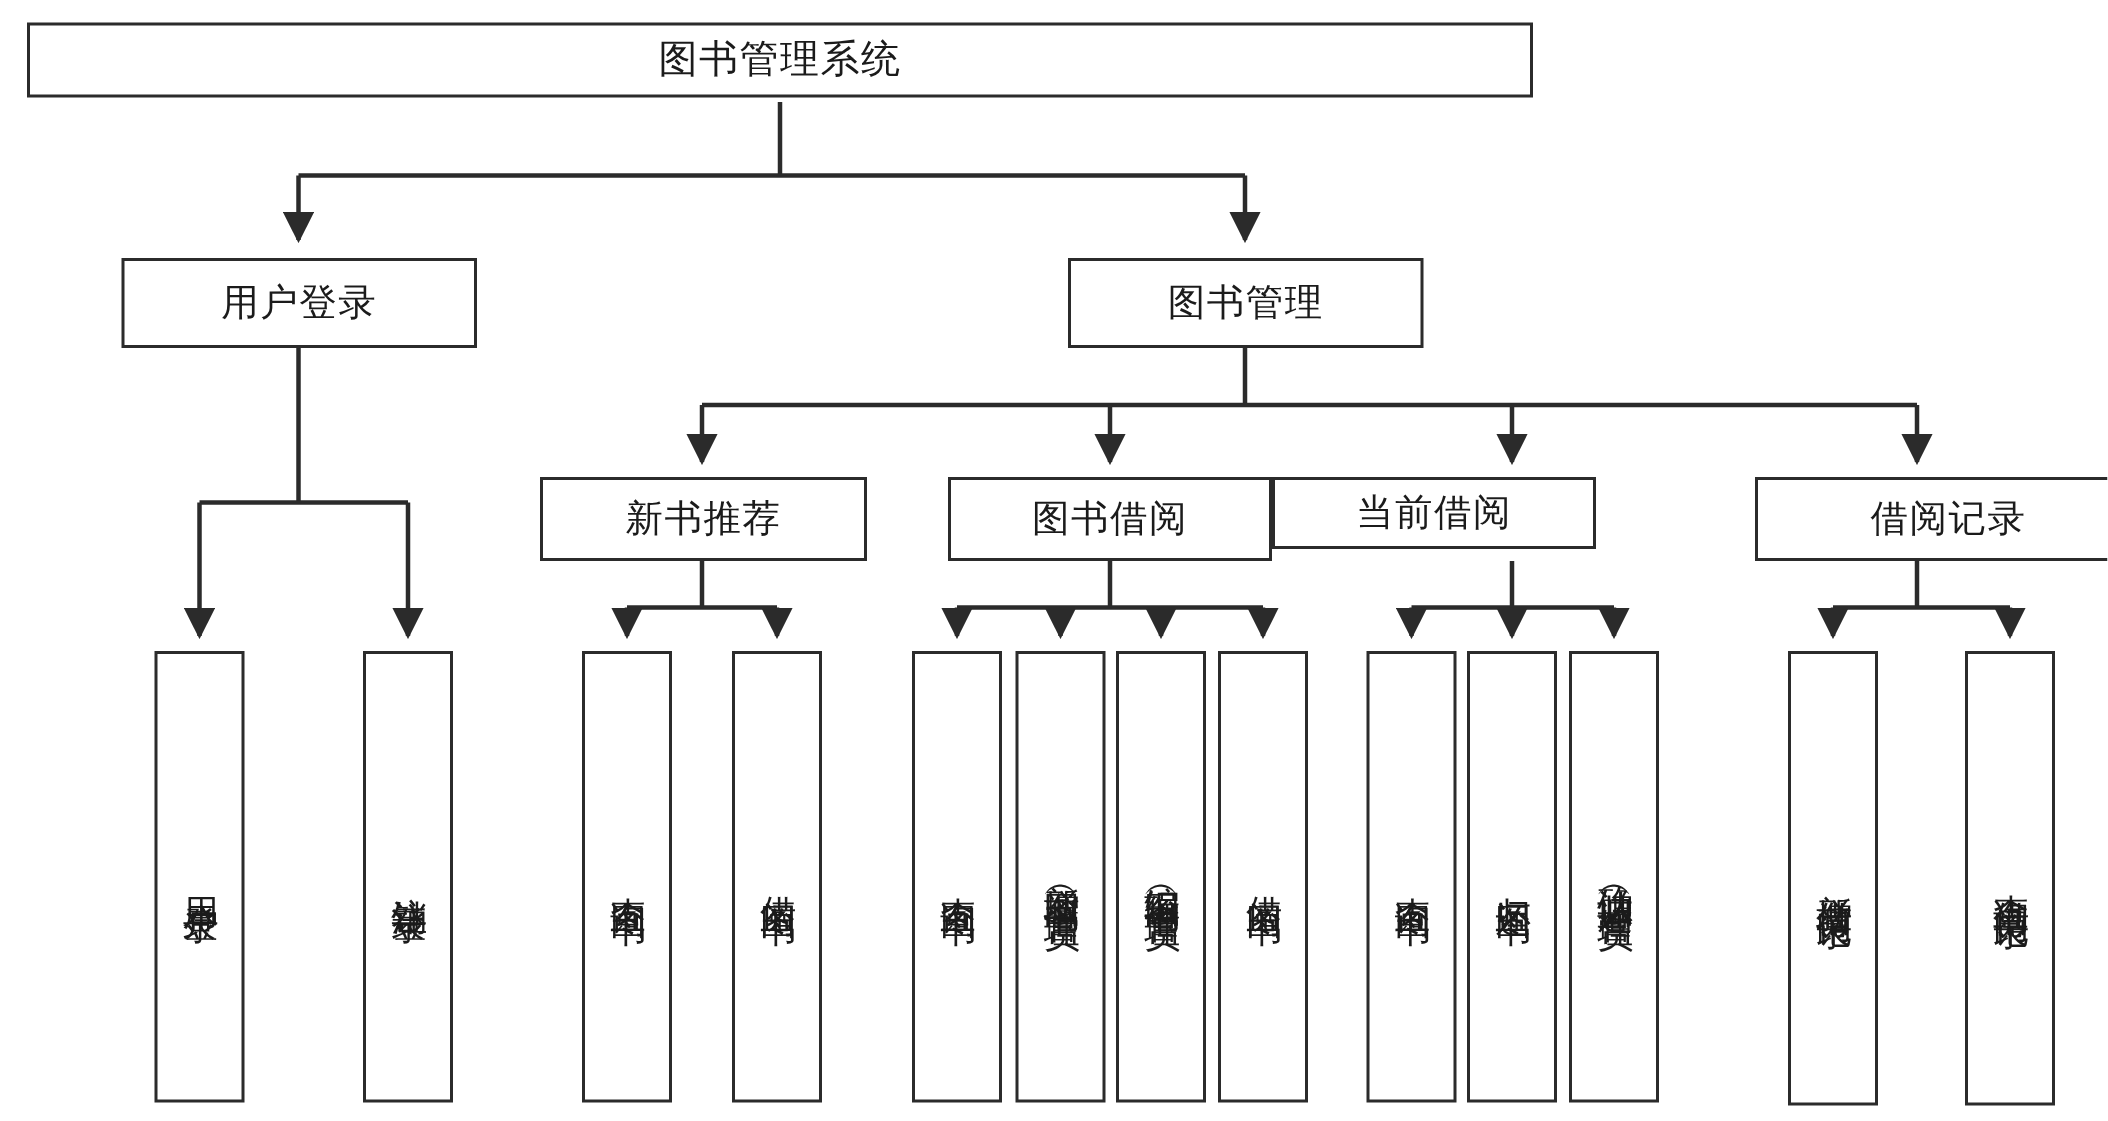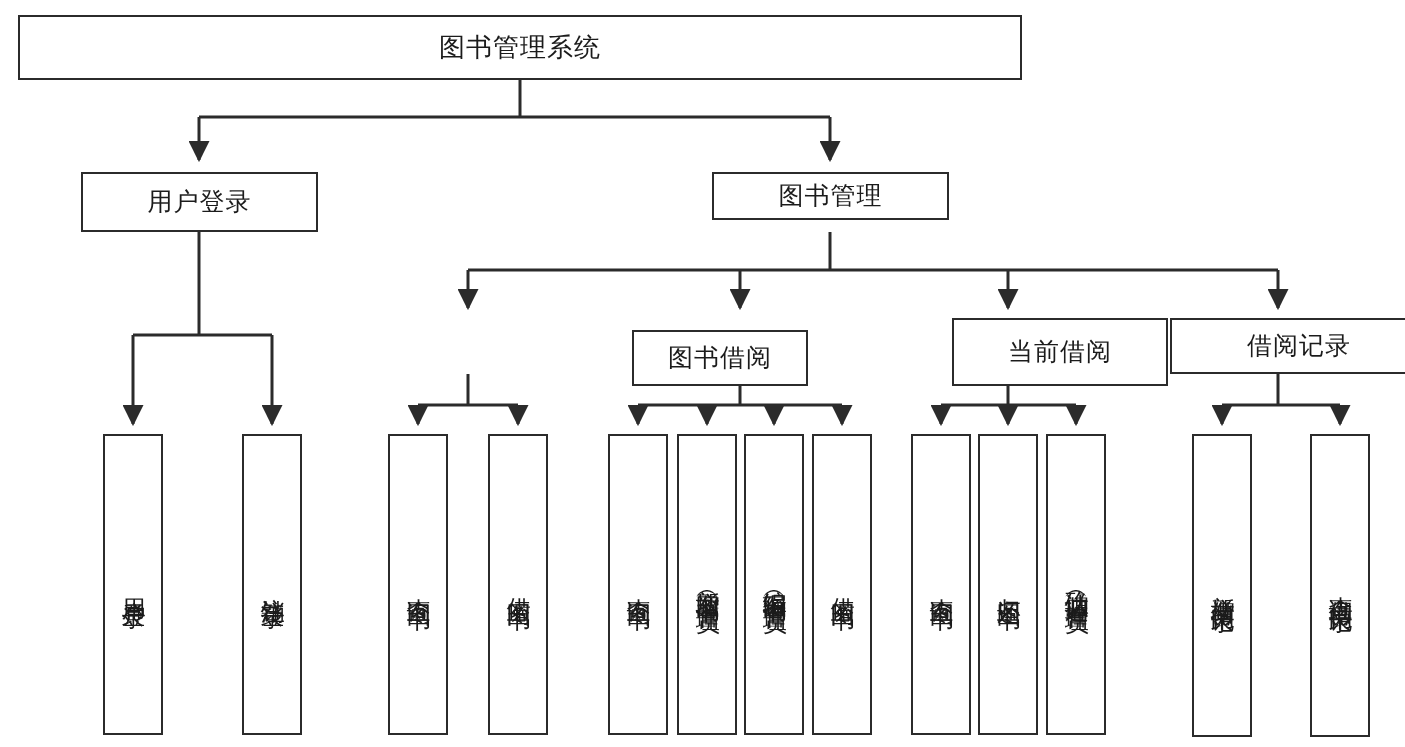--- a/index.html
+++ b/index.html
@@ -120,35 +120,38 @@
       <path d="M 1008 405 L 1008 424" marker-end="url(#arrow)"></path>
       <path d="M 1076 405 L 1076 424" marker-end="url(#arrow)"></path>
 
       <path d="M 1278 374 L 1278 405"></path>
       <path d="M 1222 405 L 1340 405"></path>
       <path d="M 1222 405 L 1222 424" marker-end="url(#arrow)"></path>
       <path d="M 1340 405 L 1340 424" marker-end="url(#arrow)"></path>
     </g>
   </svg>
 
-  <div class="node node-h node-root" style="left:18px; top:15px; width:1004px; height:65px;">
+  <div class="node node-h node-root" style="left:18px; top:15px; width:1004px; height:50px;">
     <span>图书管理系统</span>
   </div>
 
   <div class="node node-h" style="left:81px; top:172px; width:237px; height:60px;">
     <span>用户登录</span>
   </div>
-  <div class="node node-h" style="left:712px; top:172px; width:237px; height:48px;">
+  <div class="node node-h" style="left:712px; top:172px; width:237px; height:60px;">
     <span>图书管理</span>
   </div>
 
-  <div class="node node-h" style="left:632px; top:330px; width:176px; height:56px;">
+  <div class="node node-h" style="left:360px; top:318px; width:218px; height:56px;">
+    <span>新书推荐</span>
+  </div>
+  <div class="node node-h" style="left:632px; top:318px; width:216px; height:56px;">
     <span>图书借阅</span>
   </div>
-  <div class="node node-h" style="left:952px; top:318px; width:216px; height:68px;">
+  <div class="node node-h" style="left:848px; top:318px; width:216px; height:48px;">
     <span>当前借阅</span>
   </div>
   <div class="node node-h" style="left:1170px; top:318px; width:258px; height:56px;">
     <span>借阅记录</span>
   </div>
 
   <div class="node node-v" style="left:103px; top:434px; width:60px; height:301px;">
     <span class="vtext">用户登录</span>
   </div>
   <div class="node node-v" style="left:242px; top:434px; width:60px; height:301px;">

